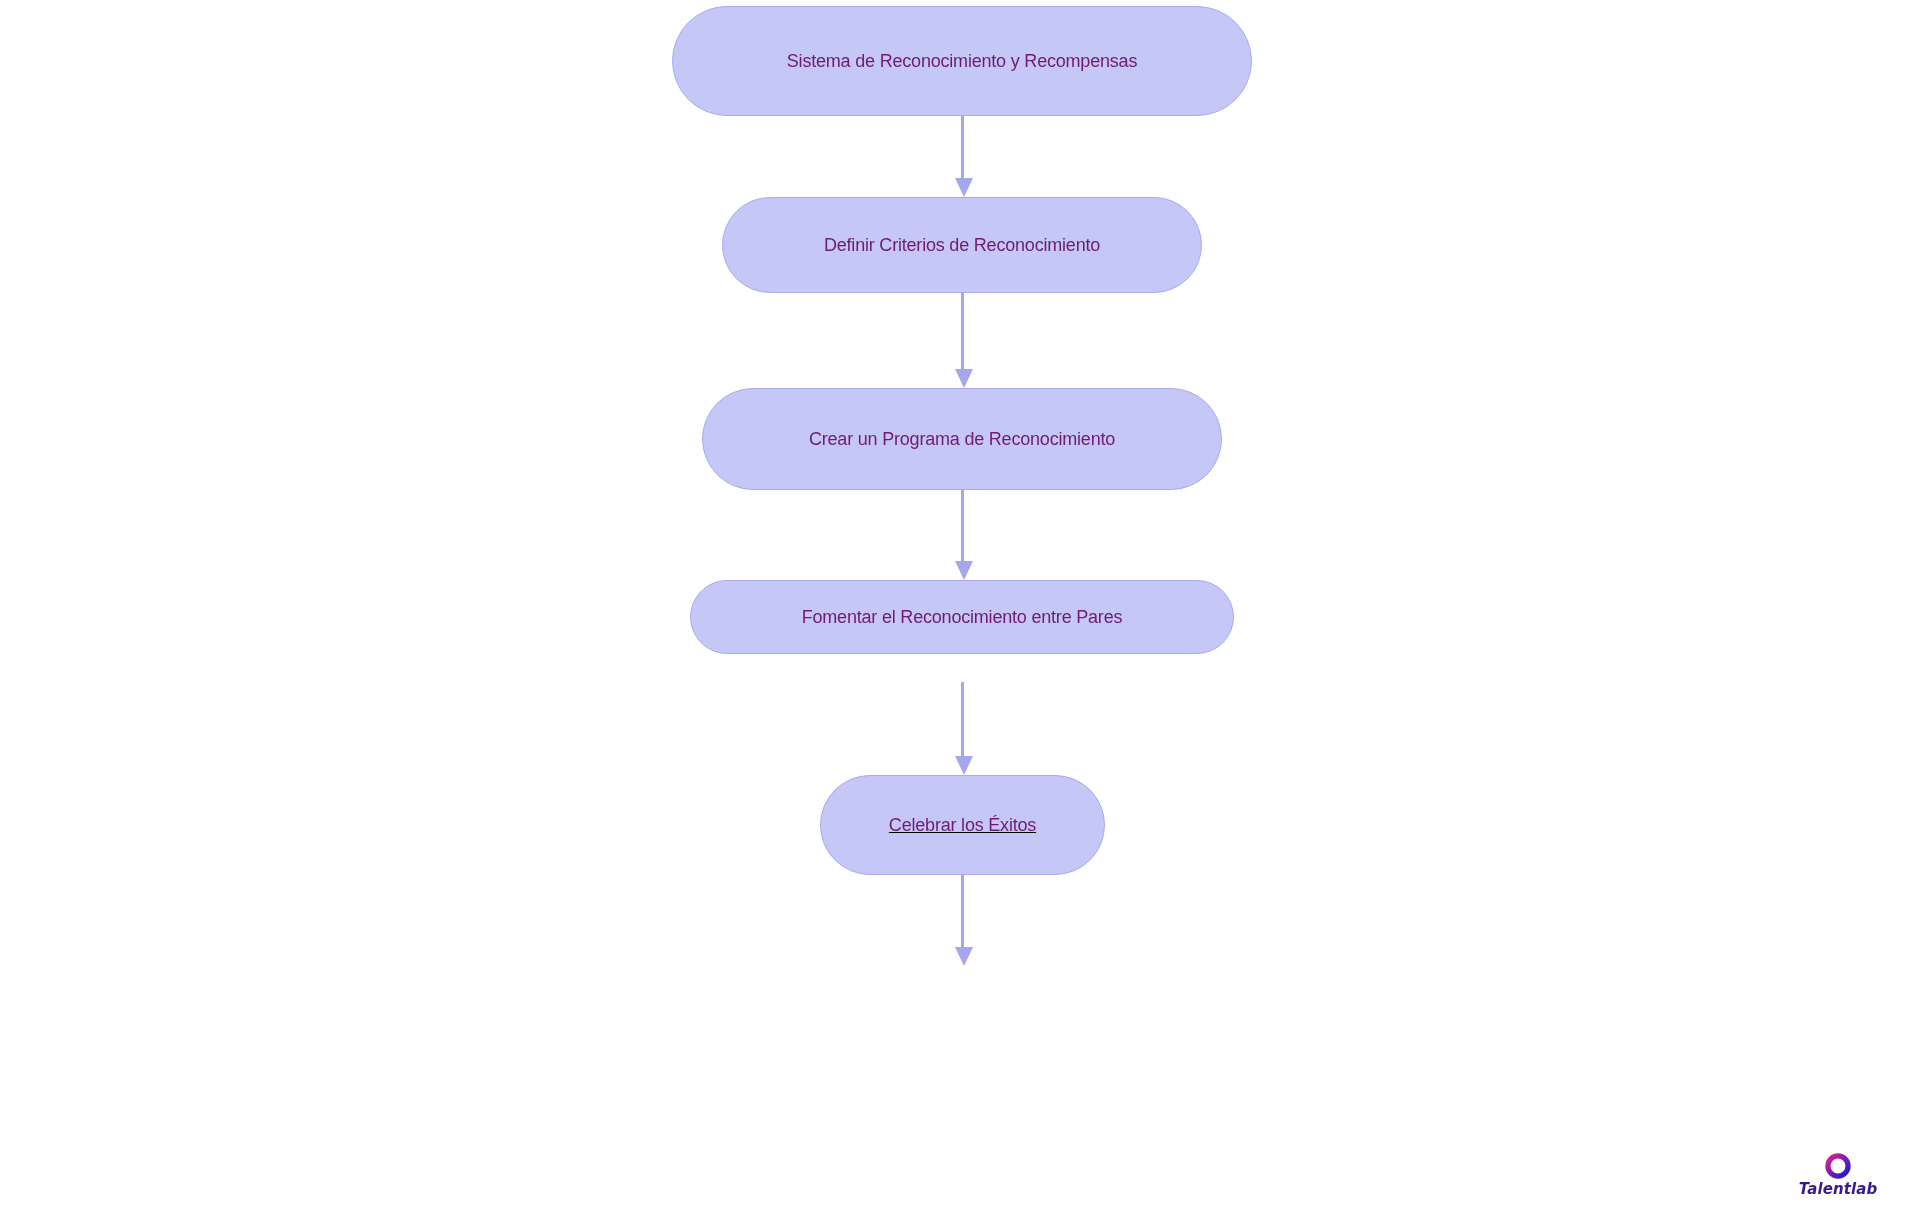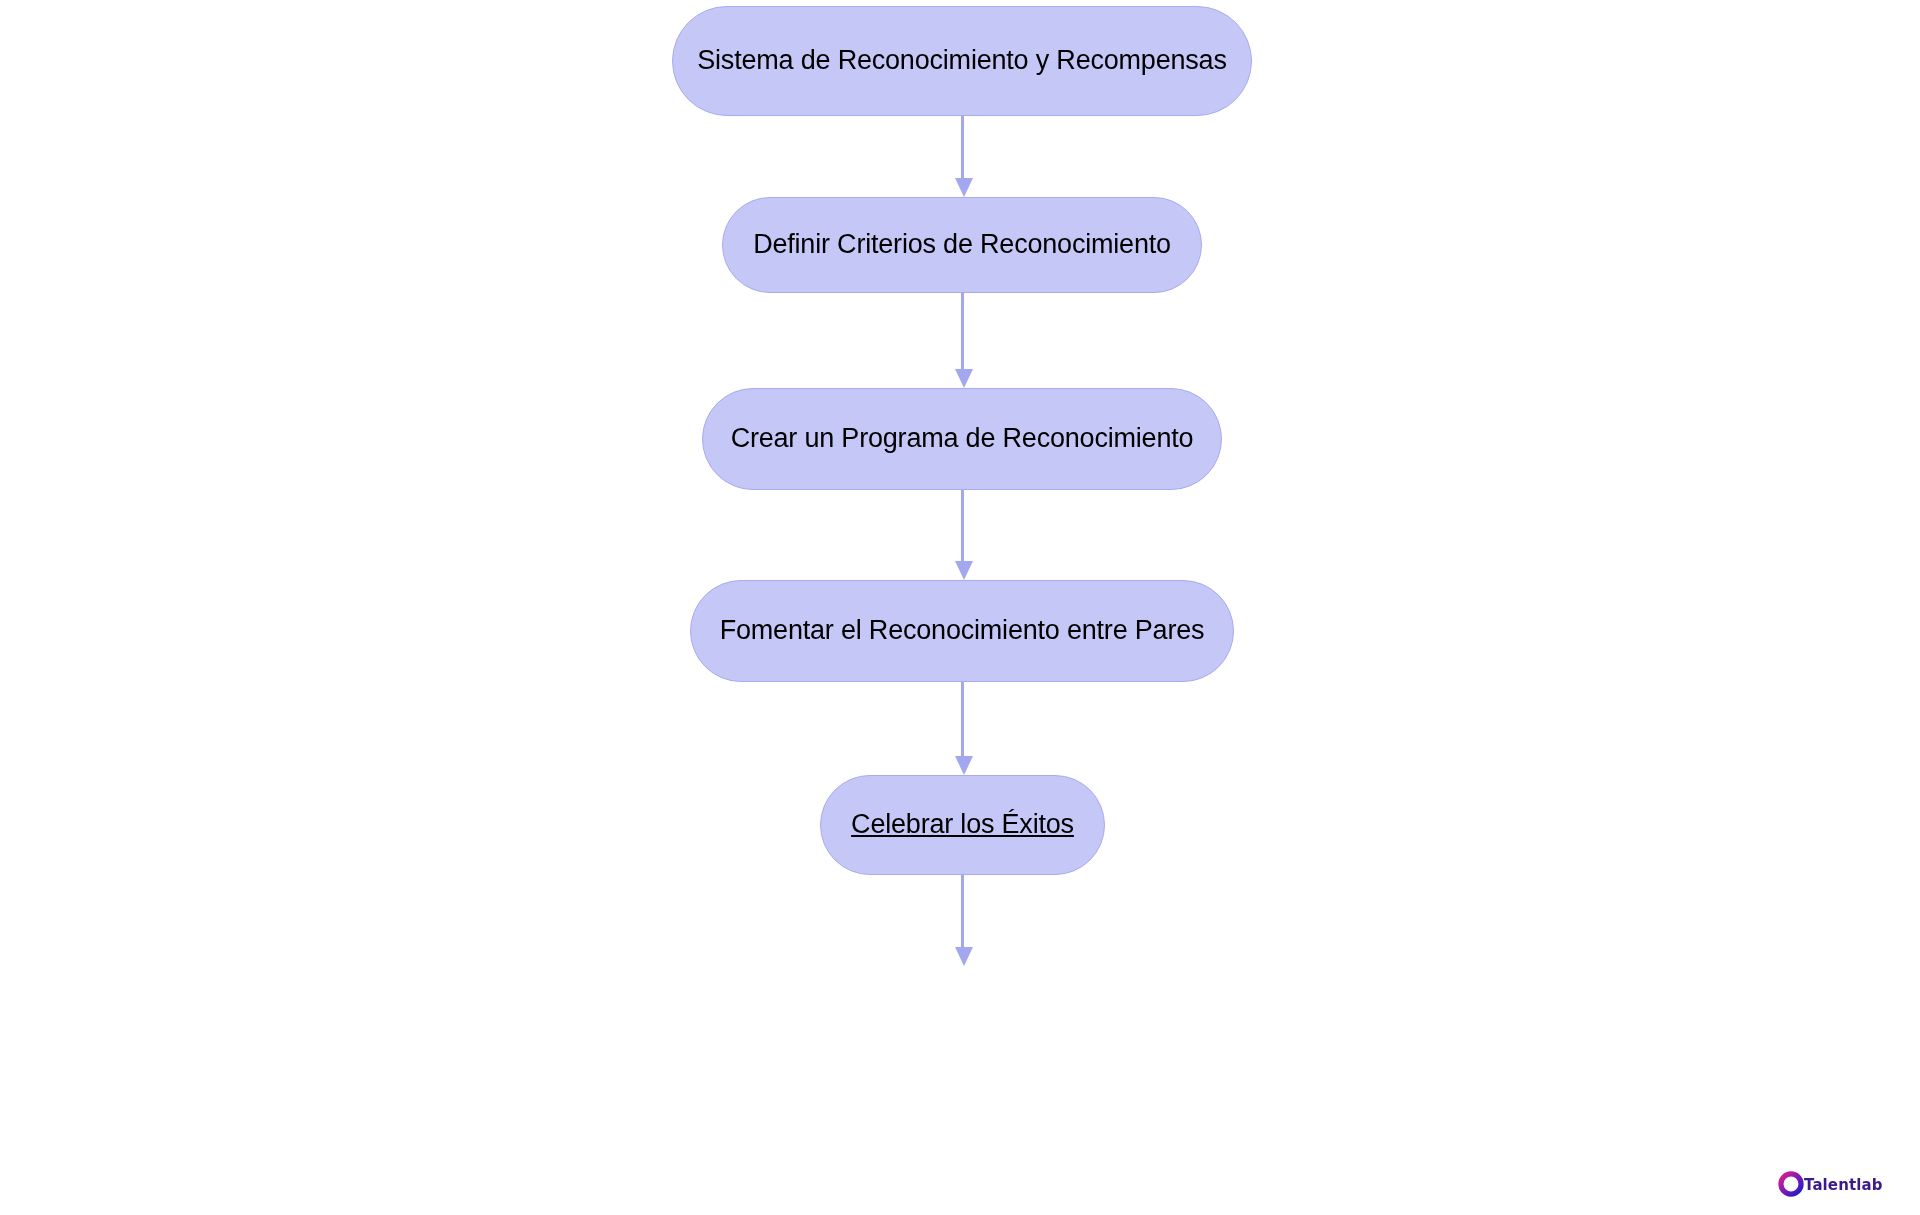--- a/index.html
+++ b/index.html
@@ -28,23 +28,23 @@
     background: #c5c8f7;
     border: 1.6px solid #a8abee;
     border-radius: 999px;
     display: flex;
     align-items: center;
     justify-content: center;
     text-align: center;
   }
 
   .flow-node-label {
-    color: #000000;
+    color: #701a75;
     font-family: "Liberation Sans", sans-serif;
-    font-size: 27px;
+    font-size: 18px;
     font-weight: 400;
     letter-spacing: -0.2px;
     line-height: 1.15;
     white-space: nowrap;
     padding: 0 18px;
   }
 
   .connector {
     position: absolute;
   }
@@ -66,21 +66,23 @@
     border-right: 9px solid transparent;
     border-top: 19px solid #a3a7ef;
   }
 
   #brand-logo {
     position: absolute;
     right: 22px;
     bottom: 18px;
     width: 120px;
     display: flex;
+    flex-direction: column;
     align-items: center;
+    font-style: italic;
   }
 
   #brand-mark {
     width: 26px;
     height: 26px;
     display: block;
   }
 
   #brand-wordmark {
     margin-top: 3px;
@@ -118,21 +120,21 @@
     </div>
     <div class="flow-node" style="left: 672px; top: 6px; width: 580px; height: 110px;">
       <span class="flow-node-label">Sistema de Reconocimiento y Recompensas</span>
     </div>
     <div class="flow-node" style="left: 702px; top: 388px; width: 520px; height: 102px;">
       <span class="flow-node-label">Crear un Programa de Reconocimiento</span>
     </div>
     <div class="flow-node" style="left: 722px; top: 197px; width: 480px; height: 96px;">
       <span class="flow-node-label">Definir Criterios de Reconocimiento</span>
     </div>
-    <div class="flow-node" style="left: 690px; top: 580px; width: 544px; height: 102px;">
+    <div class="flow-node" style="left: 690px; top: 580px; width: 544px; height: 74px;">
       <span class="flow-node-label">Fomentar el Reconocimiento entre Pares</span>
     </div>
     <div class="flow-node" style="left: 820px; top: 775px; width: 285px; height: 100px; text-decoration: underline;">
       <span class="flow-node-label">Celebrar los Éxitos</span>
     </div>
   </div>
 
 <div id="brand-logo">
   <svg id="brand-mark" viewBox="0 0 40 40" aria-hidden="true">
     <defs>

